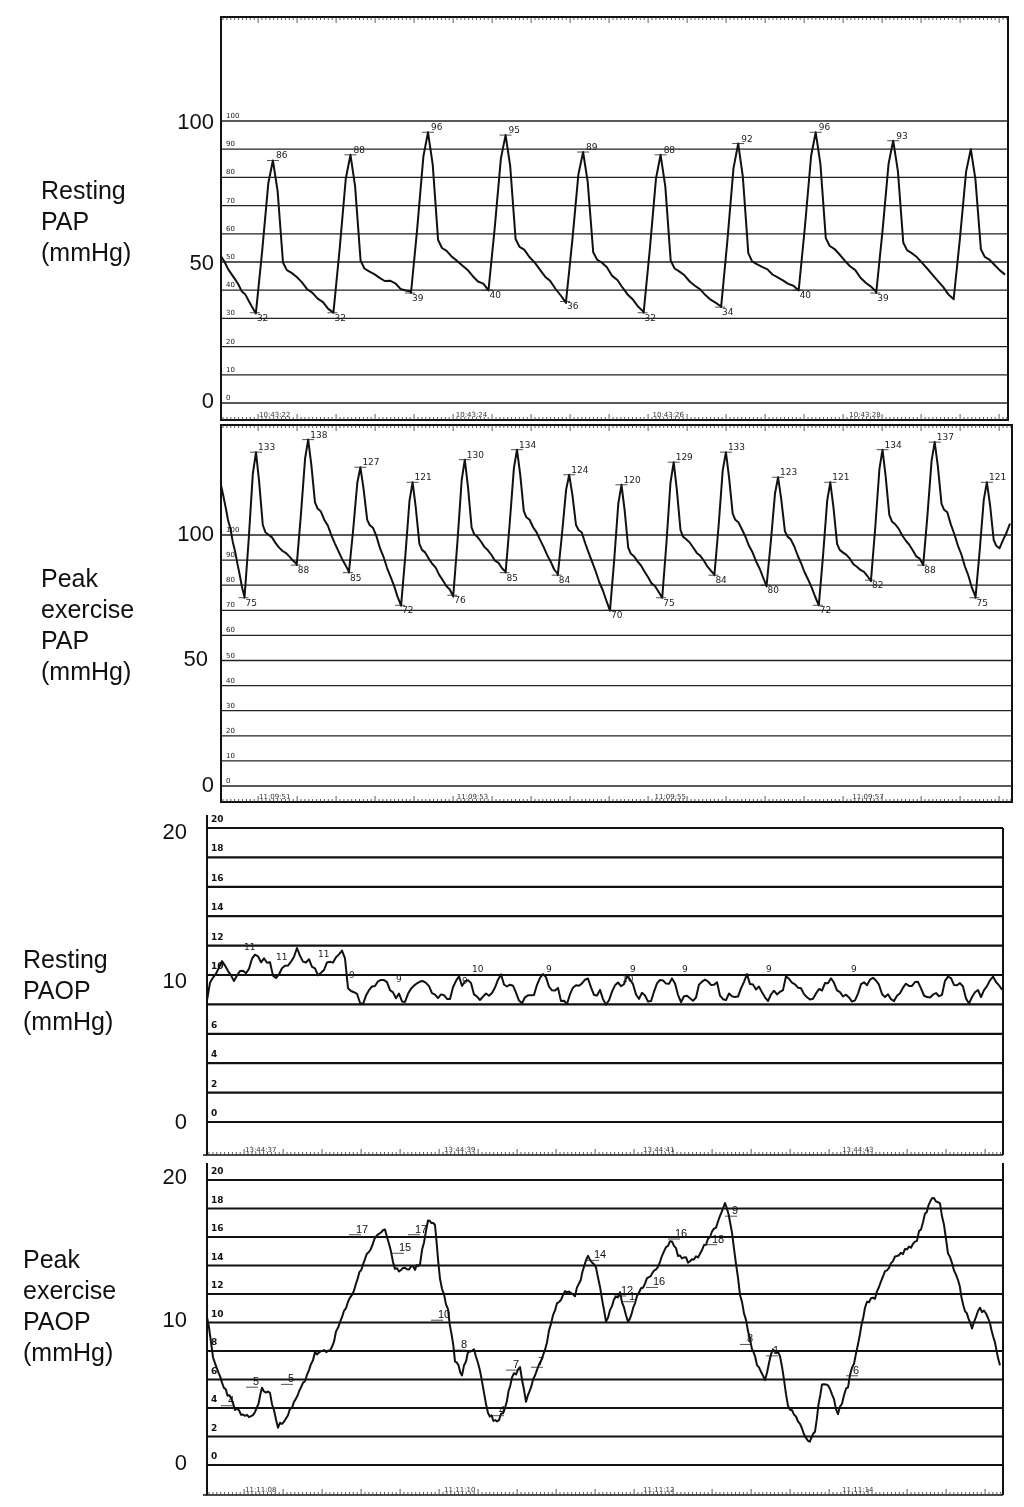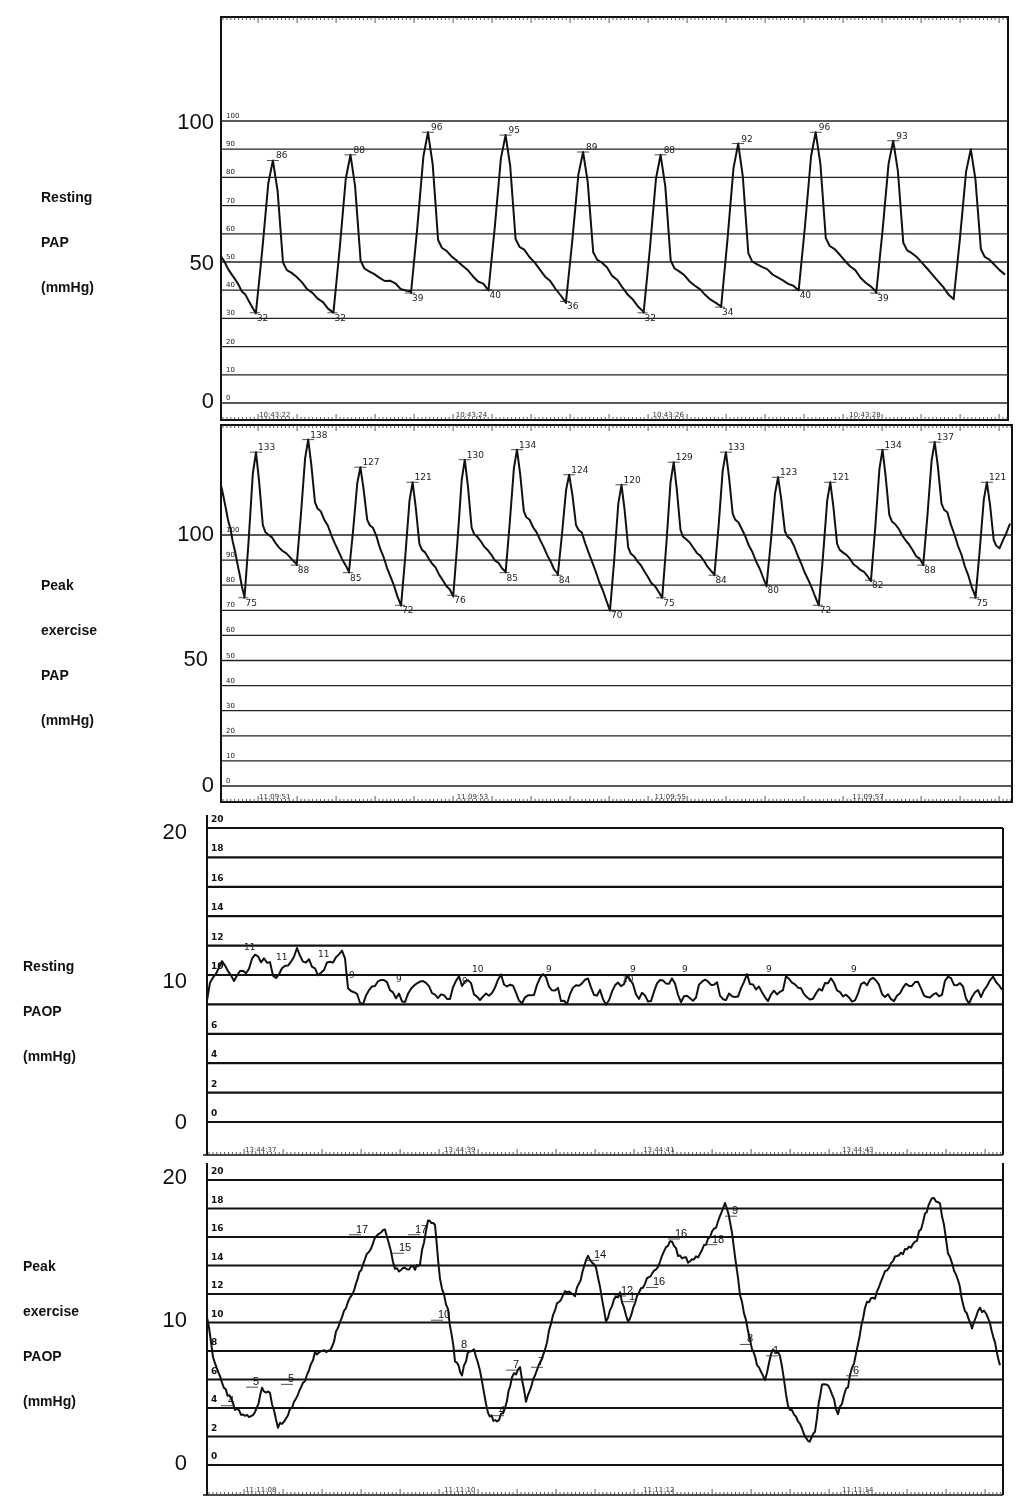--- a/index.html
+++ b/index.html
@@ -1,18 +1,18 @@
 <!DOCTYPE html>
 <html><head>
 <meta charset="utf-8">
 <style>
   html, body { margin: 0; padding: 0; background: #ffffff; }
   body { width: 1024px; height: 1507px; position: relative; overflow: hidden;
          font-family: "Liberation Sans", sans-serif; color: #111; }
-  .ylabel { position: absolute; font-size: 14px; line-height: 45px; color: #111; white-space: pre-line; font-weight: bold; }
+  .ylabel { position: absolute; font-size: 25px; line-height: 31px; color: #111; white-space: pre-line; }
   .ytick { position: absolute; font-size: 22px; color: #111; text-align: right; width: 60px; }
   svg { position: absolute; left: 0; top: 0; overflow: visible; }
   .trace { fill: none; stroke: #111; stroke-width: 2; stroke-linejoin: round; }
   .grid { stroke: #222; stroke-width: 1.3; }
   .grid-thick { stroke: #111; stroke-width: 2.2; }
   .frame { fill: none; stroke: #111; stroke-width: 2; }
   .small { font-size: 7px; fill: #222; font-family: "DejaVu Sans", sans-serif; }
   .small-bold { font-size: 9px; fill: #111; font-weight: bold; font-family: "DejaVu Sans", sans-serif; }
   .ann { font-size: 9px; fill: #222; font-family: "DejaVu Sans", sans-serif; }
   .ann-big { font-size: 11px; fill: #111; font-family: "Liberation Sans", sans-serif; }

